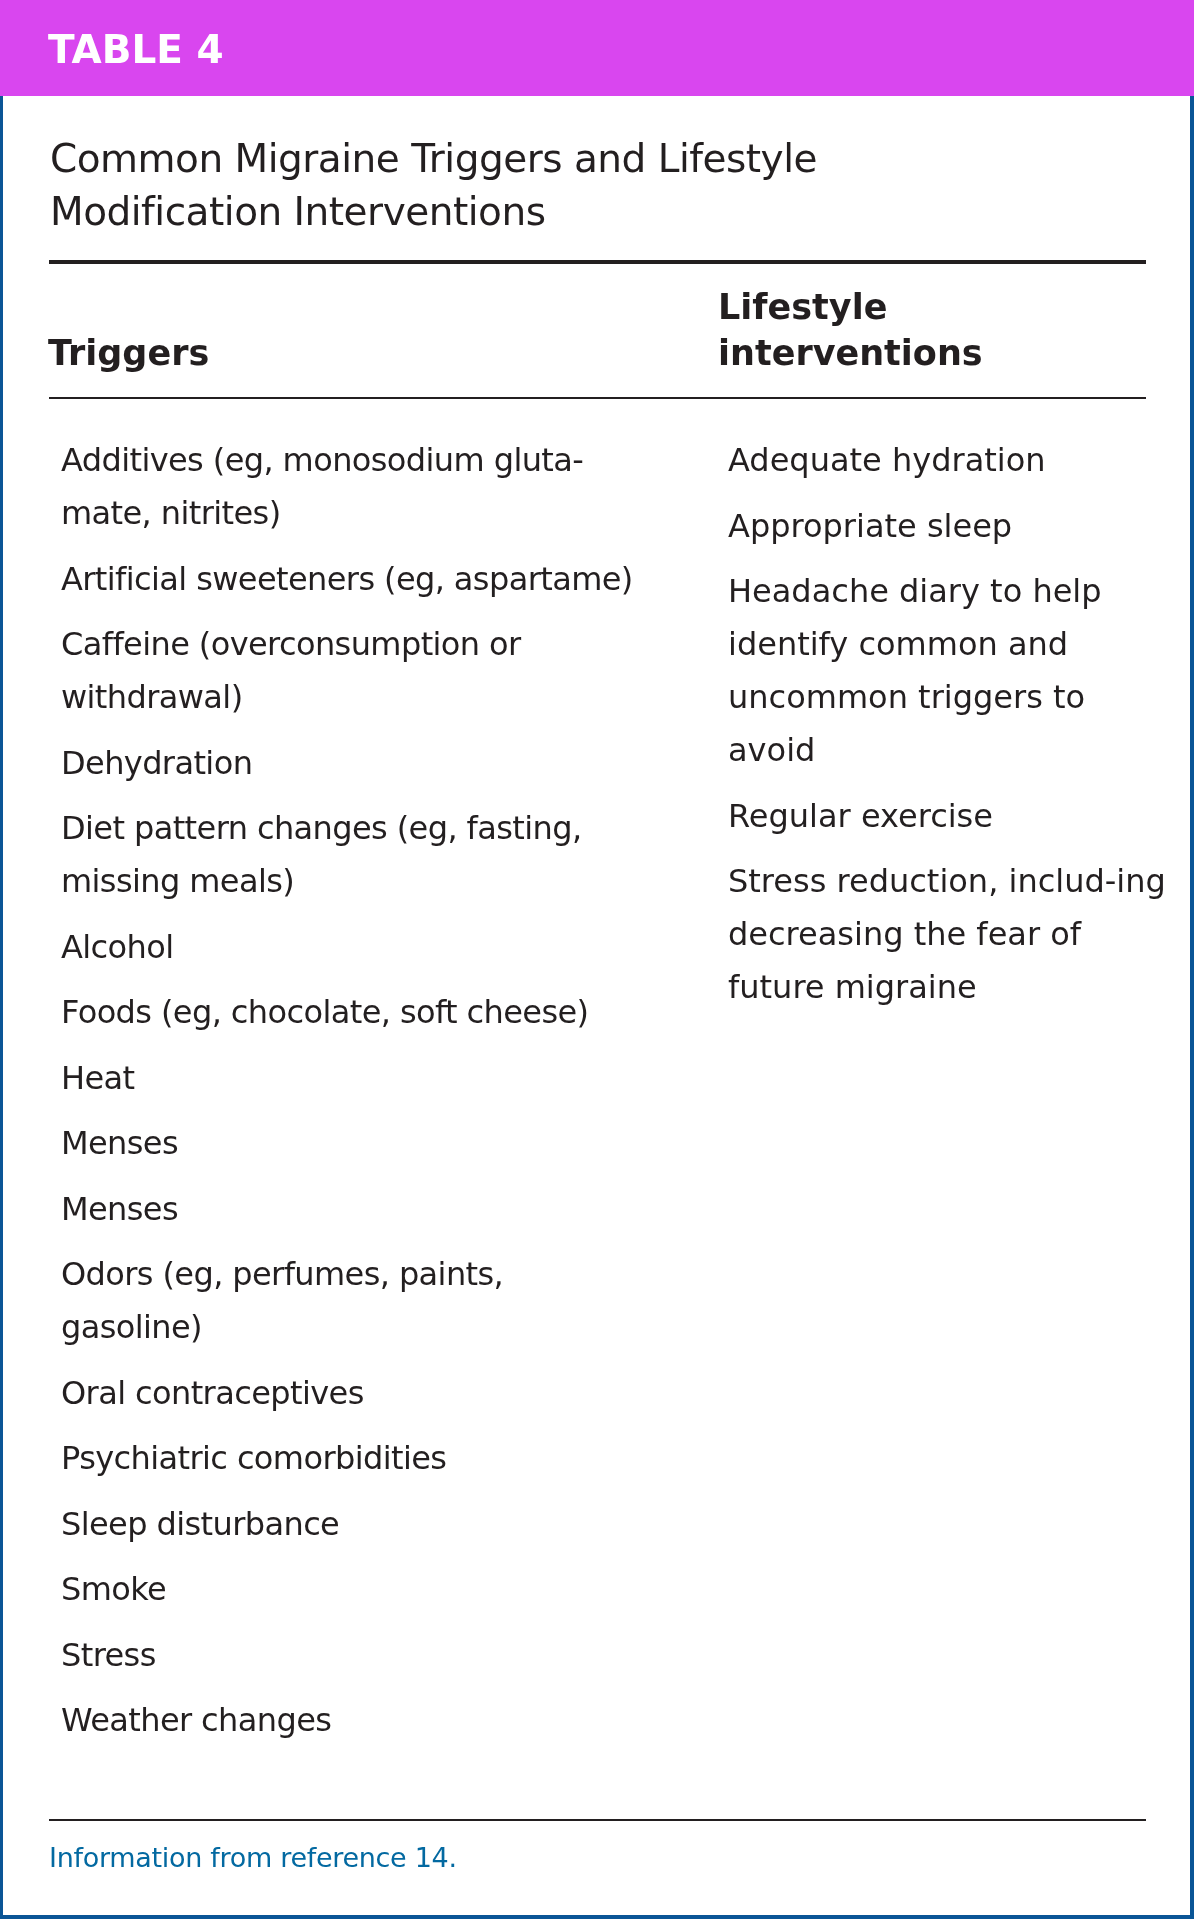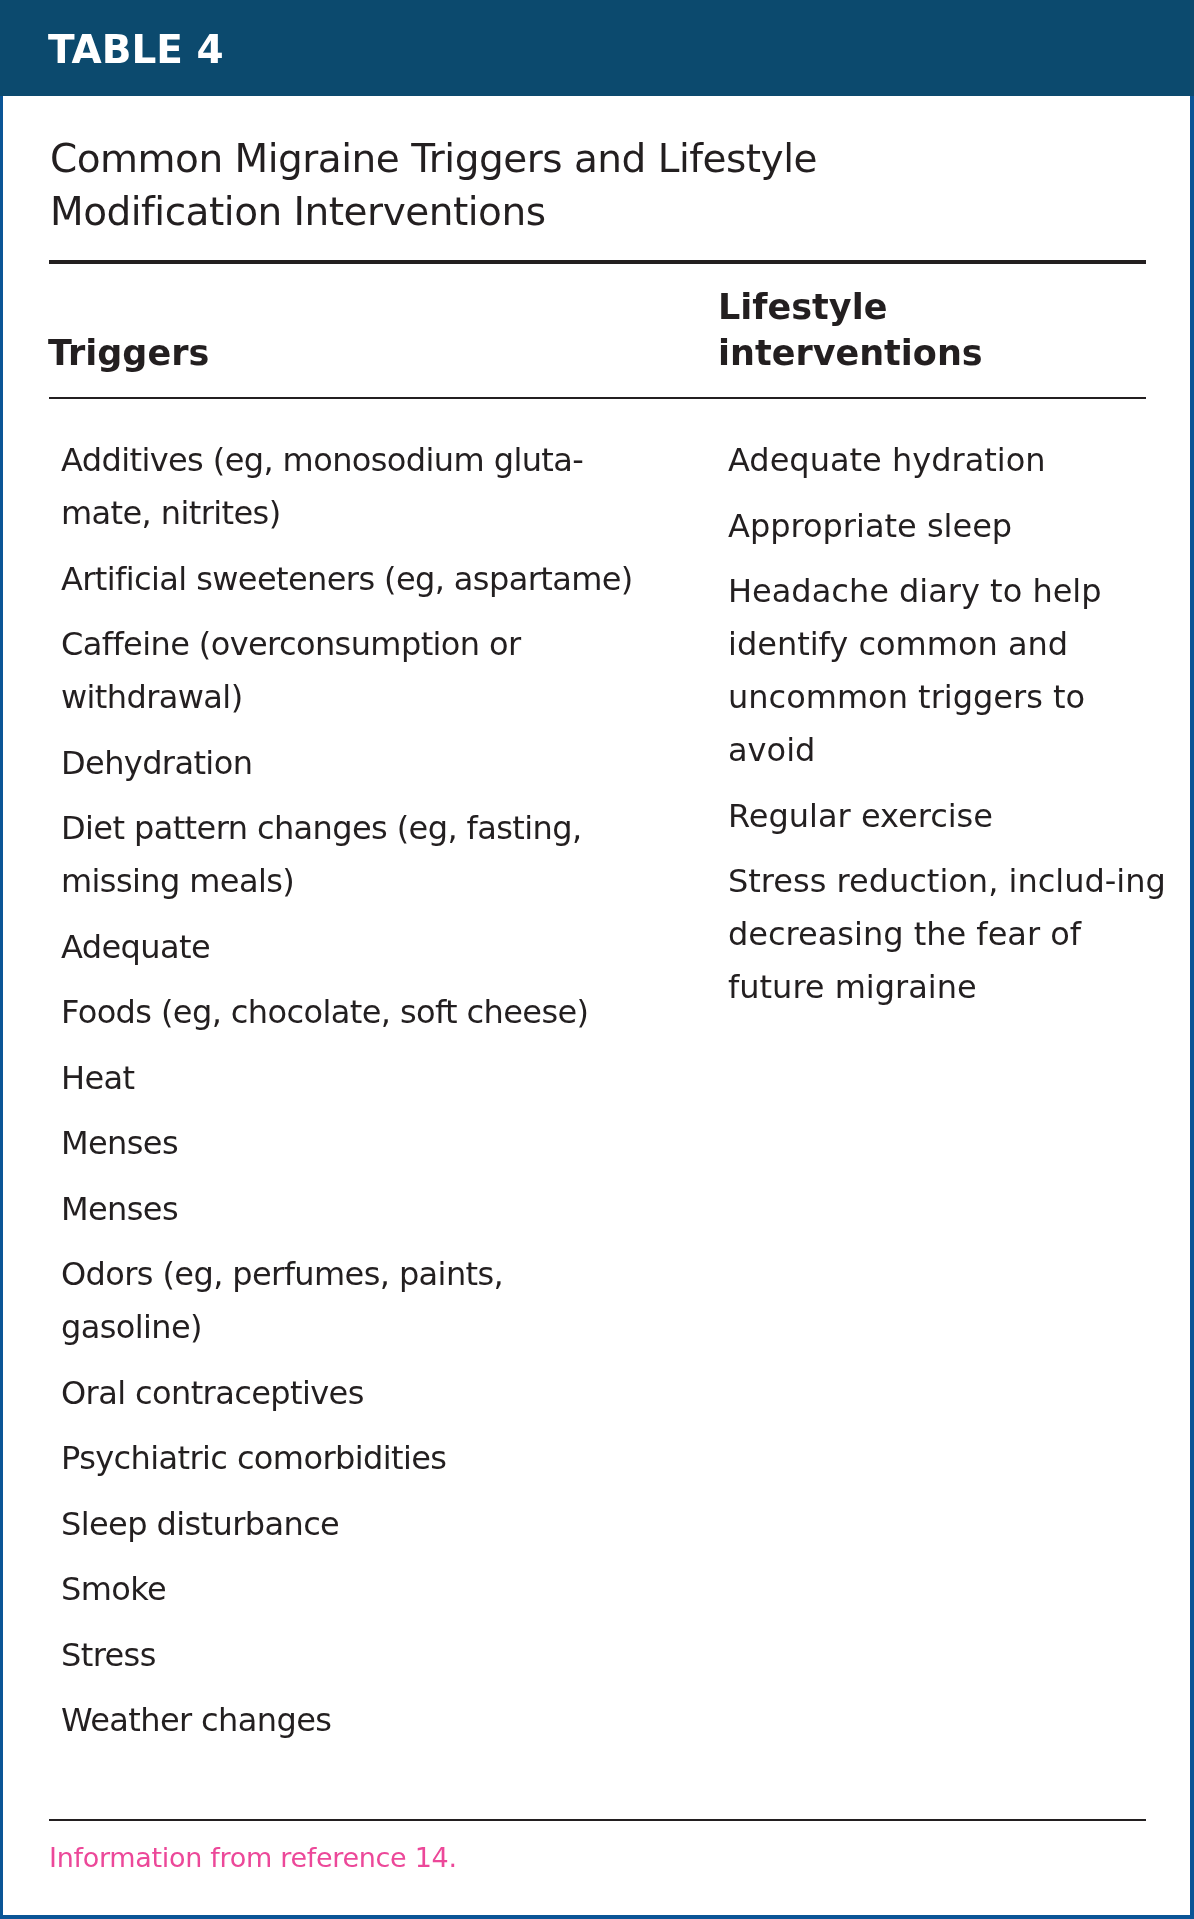--- a/index.html
+++ b/index.html
@@ -1,33 +1,33 @@
 <!DOCTYPE html>
 <html><head>
   <meta charset="utf-8">
   <style>
     html, body { margin: 0; padding: 0; background: #ffffff; }
     body { width: 1194px; height: 1919px; position: relative; overflow: hidden; font-family: "DejaVu Sans", sans-serif; color: #231f20; }
     .frame { position: absolute; left: 0; top: 0; width: 1194px; height: 1919px; box-sizing: border-box; border: 3px solid #0a5596; border-right-width: 4px; border-bottom-width: 4px; background: #fff; }
-    .banner { position: absolute; left: 0; top: 0; width: 1194px; height: 96px; background: #0c4a6e; }
+    .banner { position: absolute; left: 0; top: 0; width: 1194px; height: 96px; background: #d946ef; }
     .banner-label { position: absolute; left: 48px; top: 28px; font-family: "DejaVu Sans", sans-serif; font-weight: bold; font-size: 39px; color: #ffffff; letter-spacing: 0px; line-height: 44px; }
     .title { position: absolute; left: 50px; top: 132px; width: 1000px; font-family: "DejaVu Sans", sans-serif; font-weight: normal; font-size: 39px; line-height: 53px; color: #231f20; letter-spacing: -0.5px; }
     .rule { position: absolute; left: 49px; width: 1097px; background: #231f20; }
     .rule-thick { top: 260px; height: 4px; }
     .rule-thin { top: 397px; height: 2px; }
     .rule-bottom { top: 1819px; height: 2px; }
     .col-head { position: absolute; font-family: "DejaVu Sans", sans-serif; font-weight: bold; font-size: 35px; line-height: 46px; color: #231f20; }
     .col-head-left { left: 48px; top: 330px; }
     .col-head-right { left: 718px; top: 284px; width: 440px; }
     .list { position: absolute; margin: 12px; padding: 0; list-style: none; }
     .list-left { left: 49px; top: 422px; width: 630px; }
     .list-right { left: 716px; top: 422px; width: 440px; }
     .list li { font-family: "DejaVu Sans", sans-serif; font-size: 32px; line-height: 53px; margin: 0 0 12.5px 0; color: #231f20; letter-spacing: -0.6px; }
     .list-right li { letter-spacing: 0px; }
-    .footnote { position: absolute; left: 49px; top: 1838px; font-family: "DejaVu Sans", sans-serif; font-size: 27px; line-height: 40px; color: #ec4899; letter-spacing: -0.3px; }
+    .footnote { position: absolute; left: 49px; top: 1838px; font-family: "DejaVu Sans", sans-serif; font-size: 27px; line-height: 40px; color: #0369a1; letter-spacing: -0.3px; }
   </style>
 </head>
 <body>
 
 <div class="frame"></div>
 
 <div class="banner">
   <span class="banner-label">TABLE 4</span>
 </div>
 
@@ -46,21 +46,21 @@
 </div>
 
 <div class="rule rule-thin"></div>
 
 <ul class="list list-left">
   <li><span style="display:inline-block;width:560px">Additives (eg, monosodium gluta-mate, nitrites)</span></li>
   <li>Artificial sweeteners (eg, aspartame)</li>
   <li><span style="display:inline-block;width:520px">Caffeine (overconsumption or withdrawal)</span></li>
   <li>Dehydration</li>
   <li><span style="display:inline-block;width:580px">Diet pattern changes (eg, fasting, missing meals)</span></li>
-  <li>Adequate</li>
+  <li>Alcohol</li>
   <li>Foods (eg, chocolate, soft cheese)</li>
   <li>Heat</li>
   <li>Menses</li>
   <li>Menses</li>
   <li><span style="display:inline-block;width:500px">Odors (eg, perfumes, paints, gasoline)</span></li>
   <li>Oral contraceptives</li>
   <li>Psychiatric comorbidities</li>
   <li>Sleep disturbance</li>
   <li>Smoke</li>
   <li>Stress</li>

